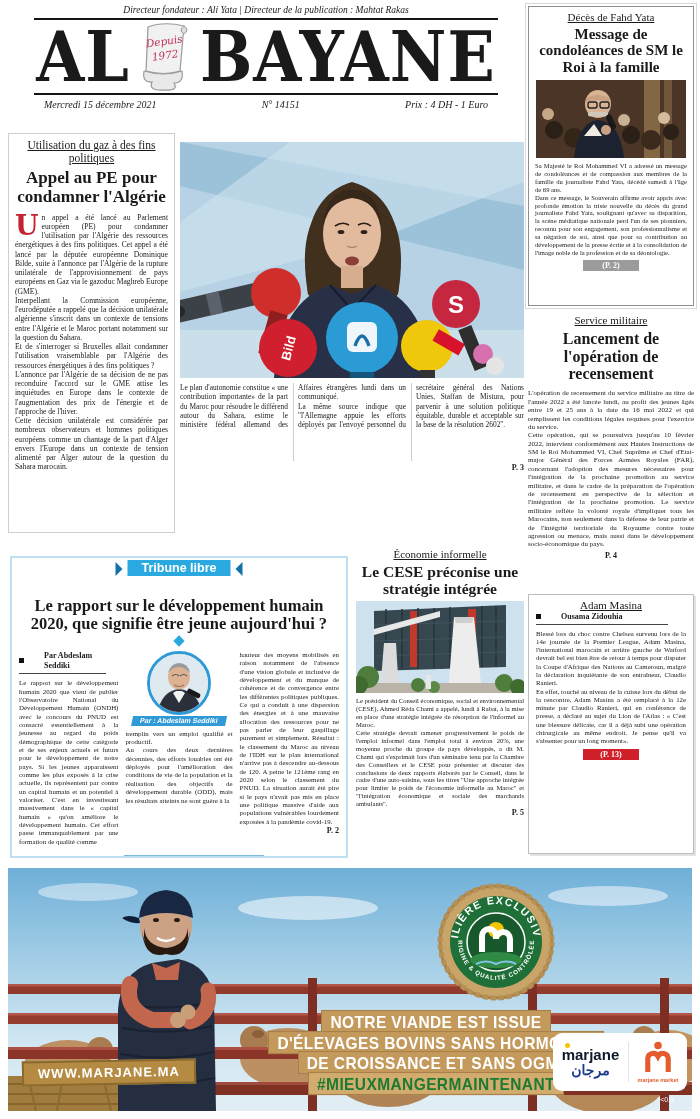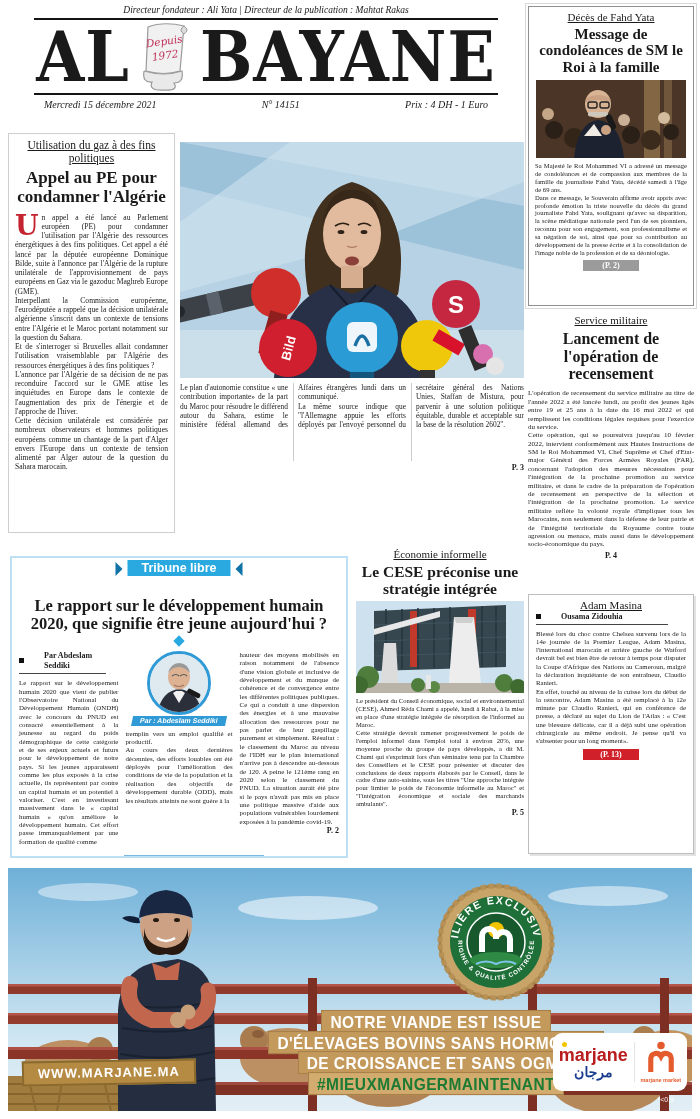--- a/index.html
+++ b/index.html
@@ -96,21 +96,21 @@
   .ad-line{display:inline-block;background:#c49a5c;border:1px solid #a8814a;color:#fff;
            font-family:"Liberation Sans",sans-serif;font-weight:bold;font-size:15.5px;letter-spacing:.4px;
            padding:2px 8px 1px 8px;margin:0 auto;transform:scaleY(1.1);white-space:nowrap;}
   .ad-line.green{color:#1c7a33;background:#d2ab6e;}
   .ad-site{position:absolute;left:14px;top:192px;background:#b58a42;border:2px solid #8a6a2e;color:#fff;
            font-family:"Liberation Sans",sans-serif;font-weight:bold;font-size:13px;letter-spacing:1px;
            padding:3px 14px;transform:rotate(-1deg);}
   .brandbox{position:absolute;left:545px;top:165px;width:134px;height:58px;background:#fff;border-radius:9px;
             display:flex;align-items:center;justify-content:space-evenly;font-family:"Liberation Sans",sans-serif;}
   .brand-left{text-align:center;line-height:1;}
-  .brand-latin{color:#b91c1c;font-weight:bold;font-size:18px;display:block;position:relative;}
+  .brand-latin{color:#0f172a;font-weight:bold;font-size:15px;display:block;position:relative;}
   .brand-sun{position:absolute;left:3px;top:-4px;width:5px;height:5px;border-radius:50%;background:#f5c400;}
   .brand-arabic{color:#1b3b8f;font-weight:bold;font-size:14px;display:block;margin-top:1px;}
   .brand-div{width:1px;height:40px;background:#e3e3e3;}
   .brand-right{text-align:center;line-height:1;}
   .brand-sub{color:#e45b2d;font-size:5.5px;font-weight:bold;display:block;margin-top:1px;}
   .ad-foot{position:absolute;right:18px;top:228px;color:#fff;font-size:7px;font-family:"Liberation Sans",sans-serif;}
 </style>
 </head>
 <body>
 

